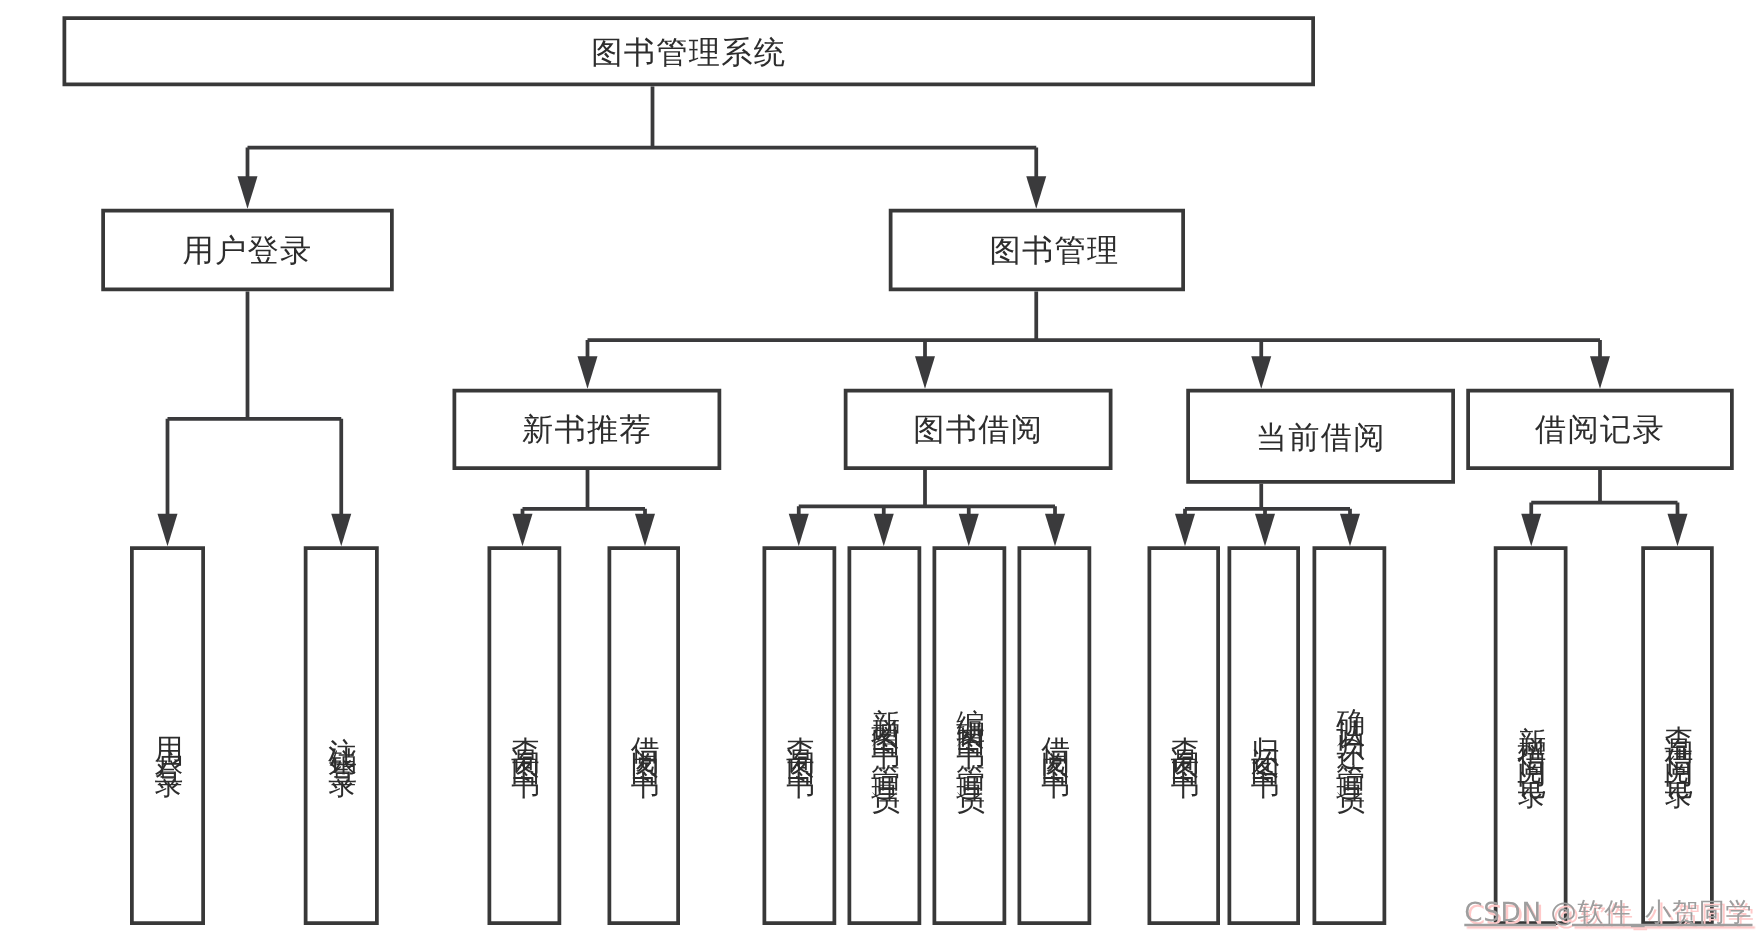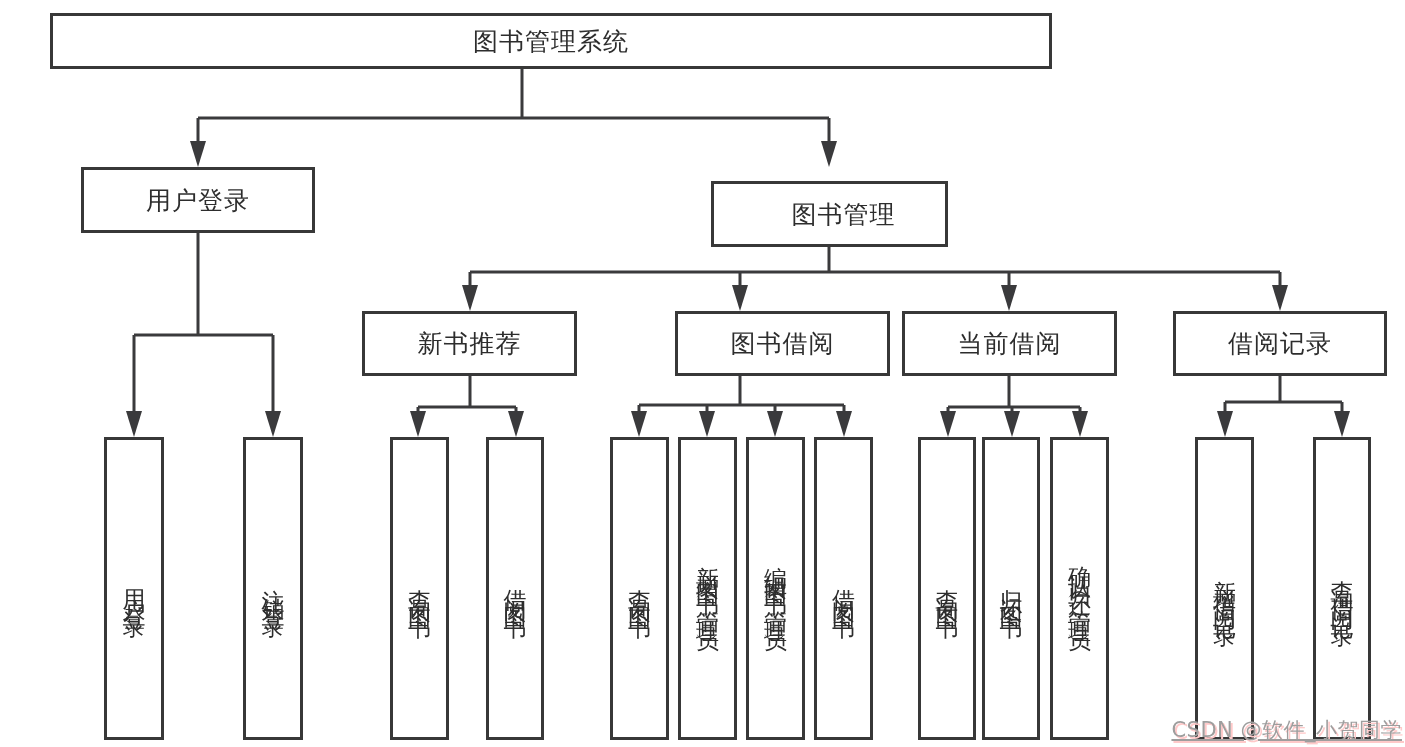--- a/index.html
+++ b/index.html
@@ -14,24 +14,24 @@
     color:#2d2d2d;
   }
   .box.h{font-size:25px;letter-spacing:1px;white-space:nowrap;}
   .box.v span{
     writing-mode:vertical-rl;text-orientation:mixed;
     font-size:23px;line-height:1;letter-spacing:9px;white-space:nowrap;
   }
   
   .n-root{left:19px;top:13px;width:1002px;height:56px;margin-left:31px;}
   .n-user-login{left:81px;top:167px;width:234px;height:66px;}
-  .n-book-mgmt{left:711px;top:181px;width:237px;height:66px;padding-left:28px;}
+  .n-book-mgmt{left:711px;top:167px;width:237px;height:66px;padding-left:28px;}
   .n-new-book{left:362px;top:311px;width:215px;height:65px;}
   .n-borrow{left:632px;top:311px;width:215px;height:65px;margin-left:43px;}
-  .n-current{left:902px;top:311px;width:215px;height:65px;}
+  .n-current{left:949px;top:311px;width:215px;height:76px;}
   .n-record{left:1173px;top:311px;width:214px;height:65px;}
   .leaf{top:437px;height:303px;}
   .l-a1{left:104px;width:60px;}
   .l-a2{left:243px;width:60px;}
   .l-b1{left:390px;width:59px;}
   .l-b2{left:486px;width:58px;}
   .l-c1{left:610px;width:59px;}
   .l-c2{left:678px;width:59px;}
   .l-c3{left:746px;width:59px;}
   .l-c4{left:814px;width:59px;}

